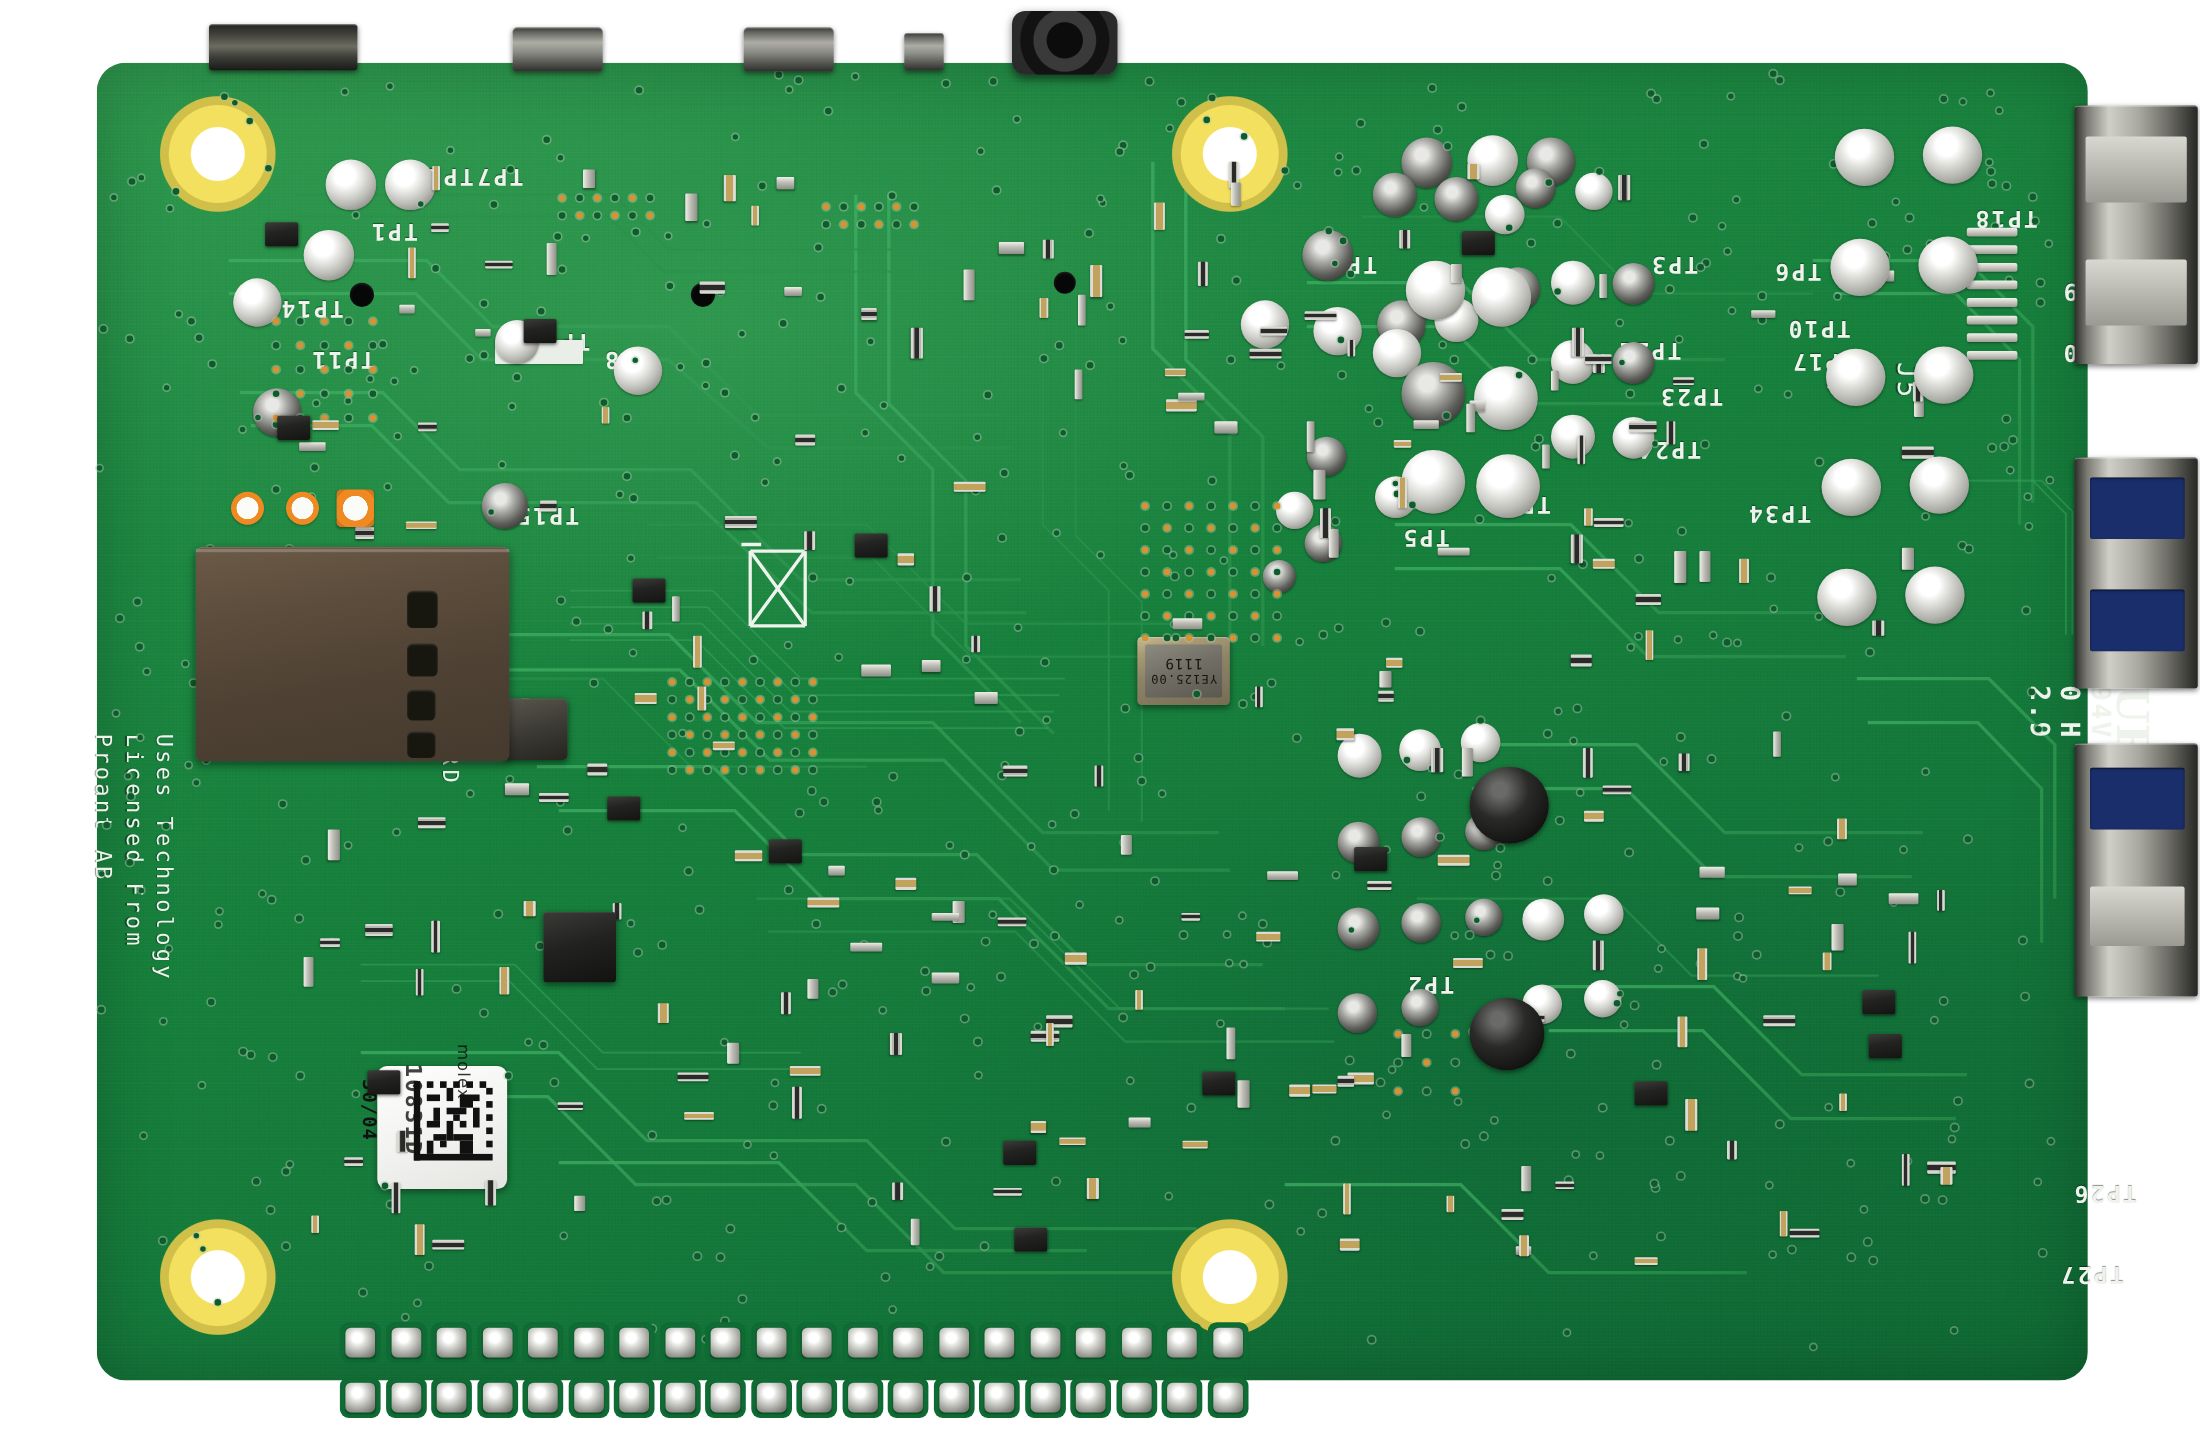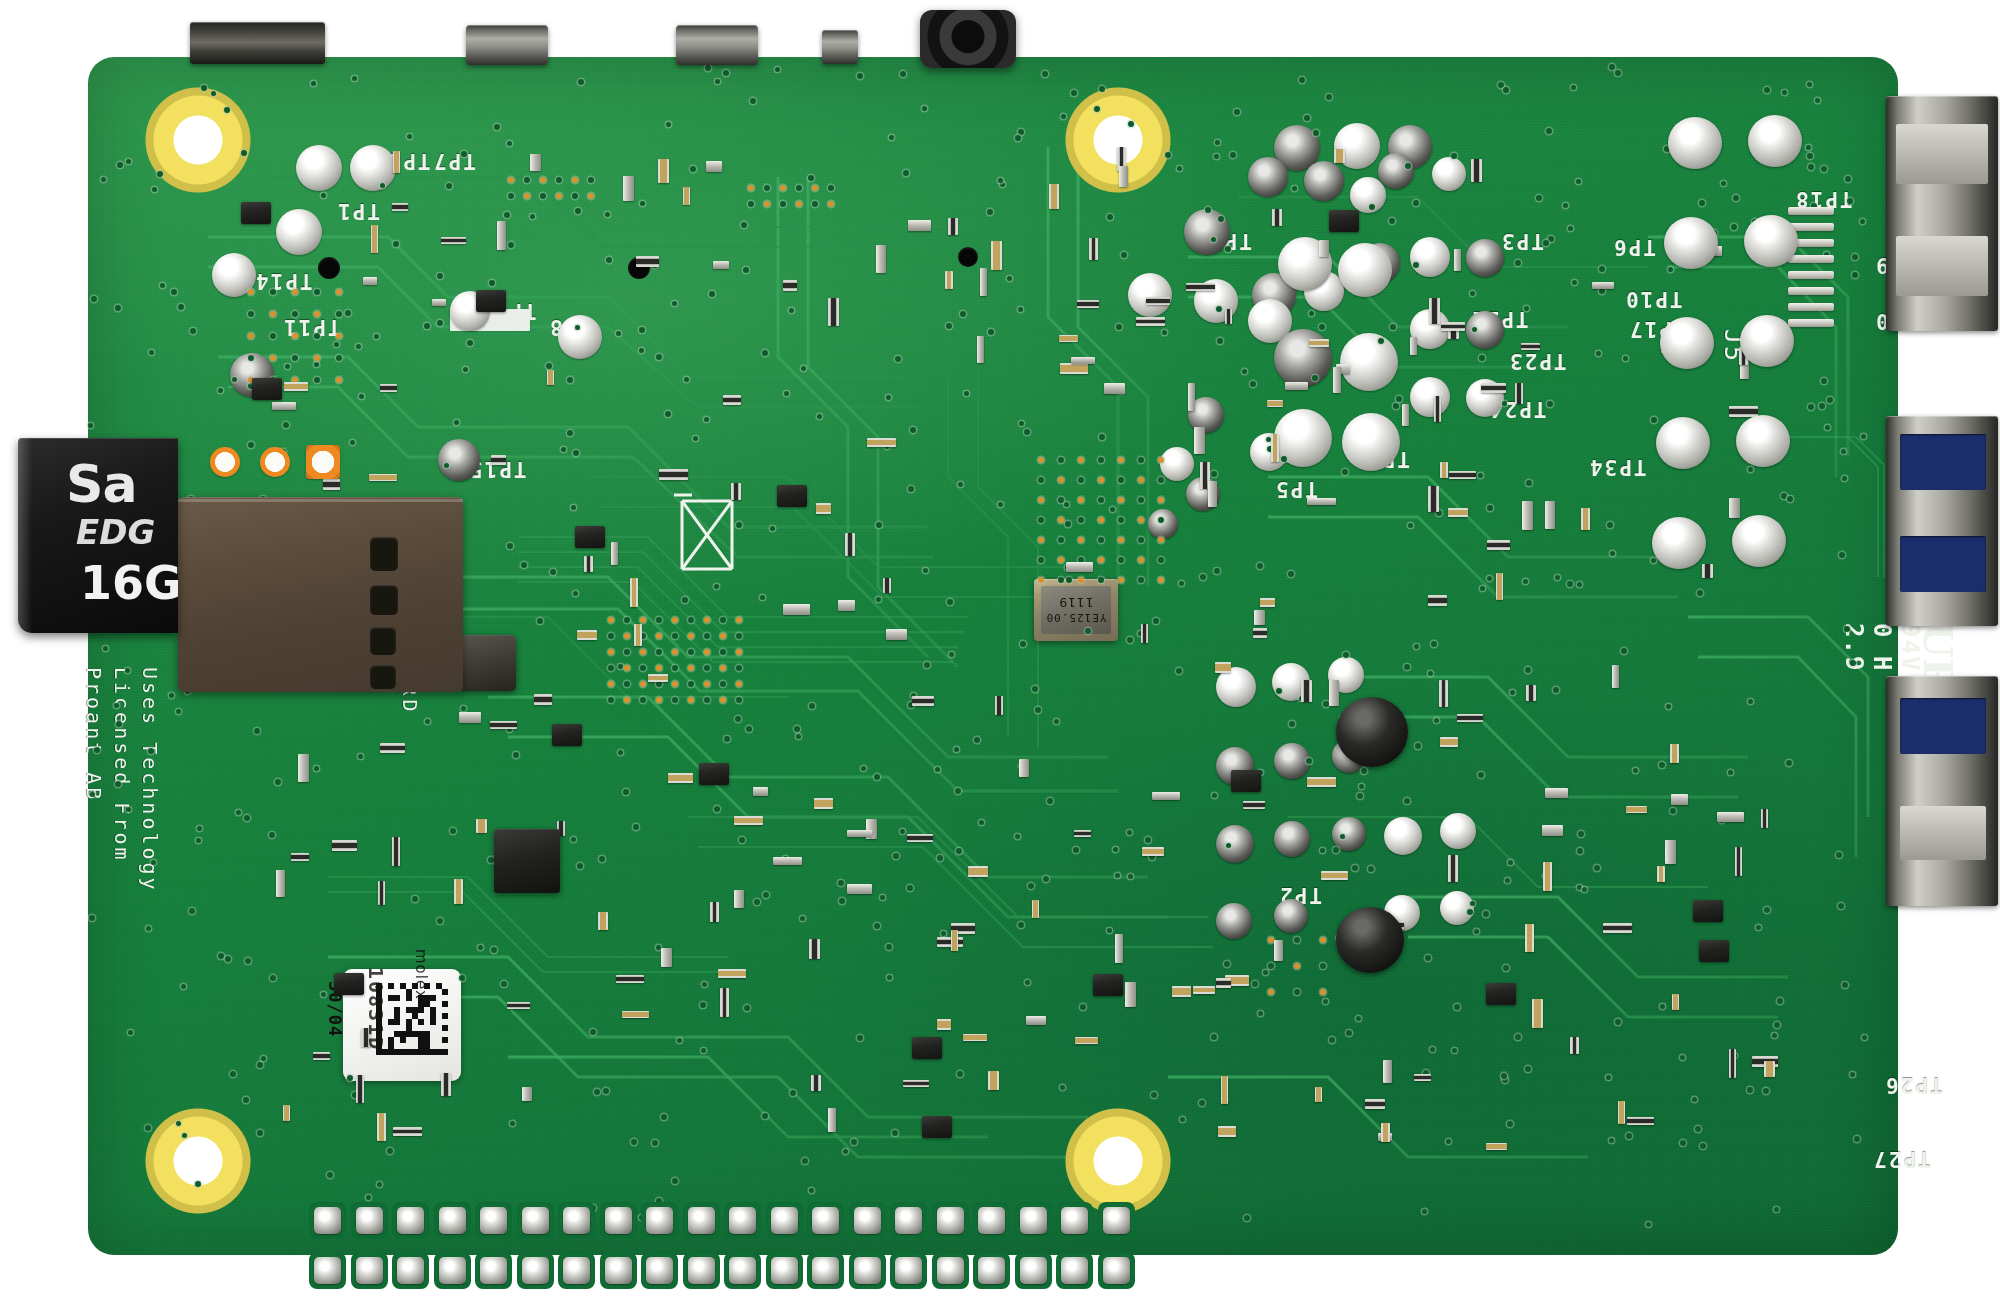--- a/index.html
+++ b/index.html
@@ -1532,26 +1532,20 @@
       <div class="clusterpad" style="left: 1576px; top: 160px; width: 54px; height: 52px;"></div>
       <div class="clusterpad" style="left: 1656px; top: 158px; width: 54px; height: 52px;"></div>
       <div class="clusterpad" style="left: 1572px; top: 260px; width: 54px; height: 52px;"></div>
       <div class="clusterpad" style="left: 1652px; top: 258px; width: 54px; height: 52px;"></div>
       <div class="clusterpad" style="left: 1568px; top: 360px; width: 54px; height: 52px;"></div>
       <div class="clusterpad" style="left: 1648px; top: 358px; width: 54px; height: 52px;"></div>
       <div class="clusterpad" style="left: 1564px; top: 460px; width: 54px; height: 52px;"></div>
       <div class="clusterpad" style="left: 1644px; top: 458px; width: 54px; height: 52px;"></div>
     </div>
 
-  <div class="sd-card">
-    <div class="bevel"></div>
-    <div class="sd-brand">Sa</div>
-    <div class="sd-line">EDG</div>
-    <div class="sd-cap">16G</div>
-  </div>
 
   <div class="metal dark" id="conn-ethernet-shield" style="position:absolute;"></div>
   <div class="metal" id="conn-hdmi0" style="position:absolute;"></div>
   <div class="metal" id="conn-hdmi1" style="position:absolute;"></div>
   <div class="metal" id="conn-usbc" style="position:absolute;"></div>
   <div class="jack"></div>
 
   <div class="metal usb" id="conn-eth-jack" style="position:absolute;">
     <div class="port-slot" style="left:10px;top:28px;width:92px;height:60px;"></div>
     <div class="port-slot" style="left:10px;top:140px;width:92px;height:60px;"></div>

